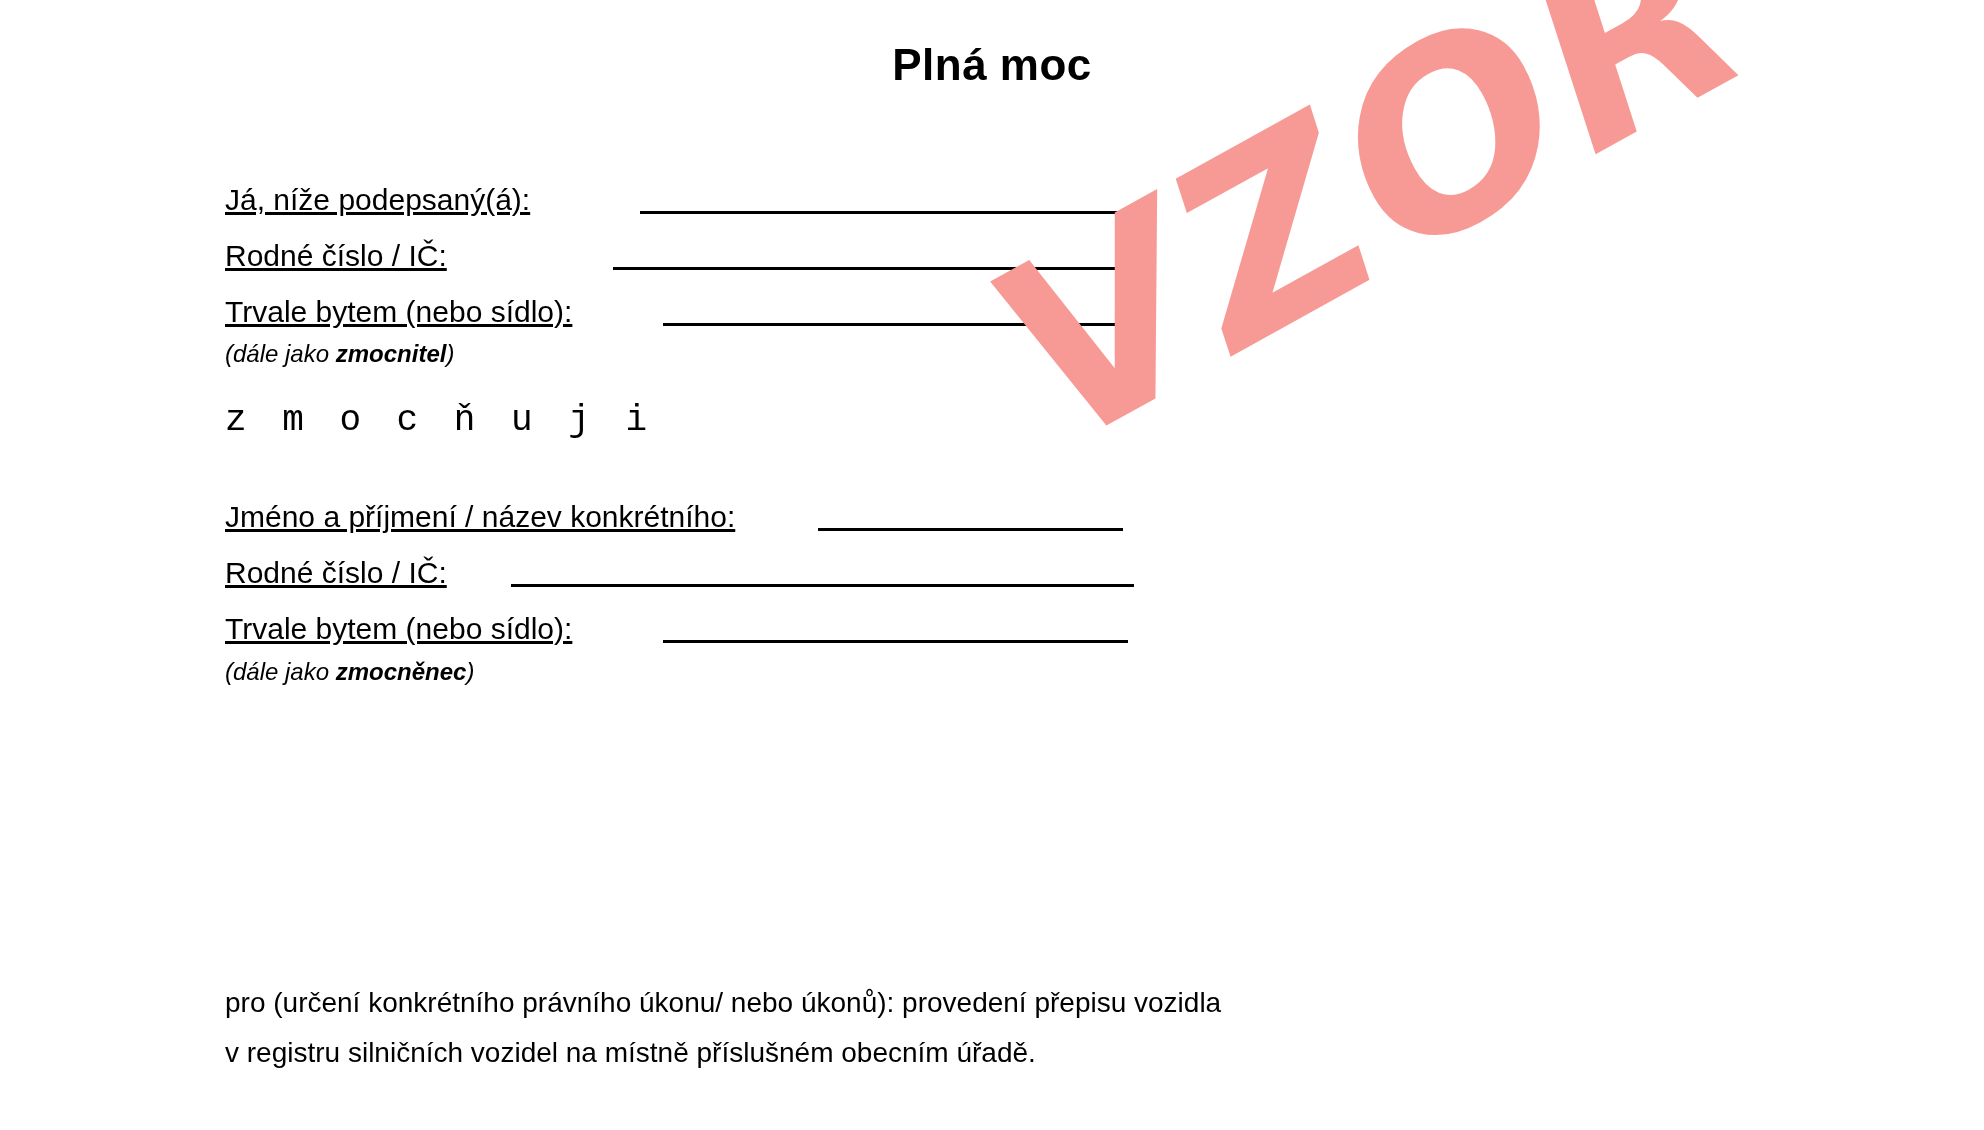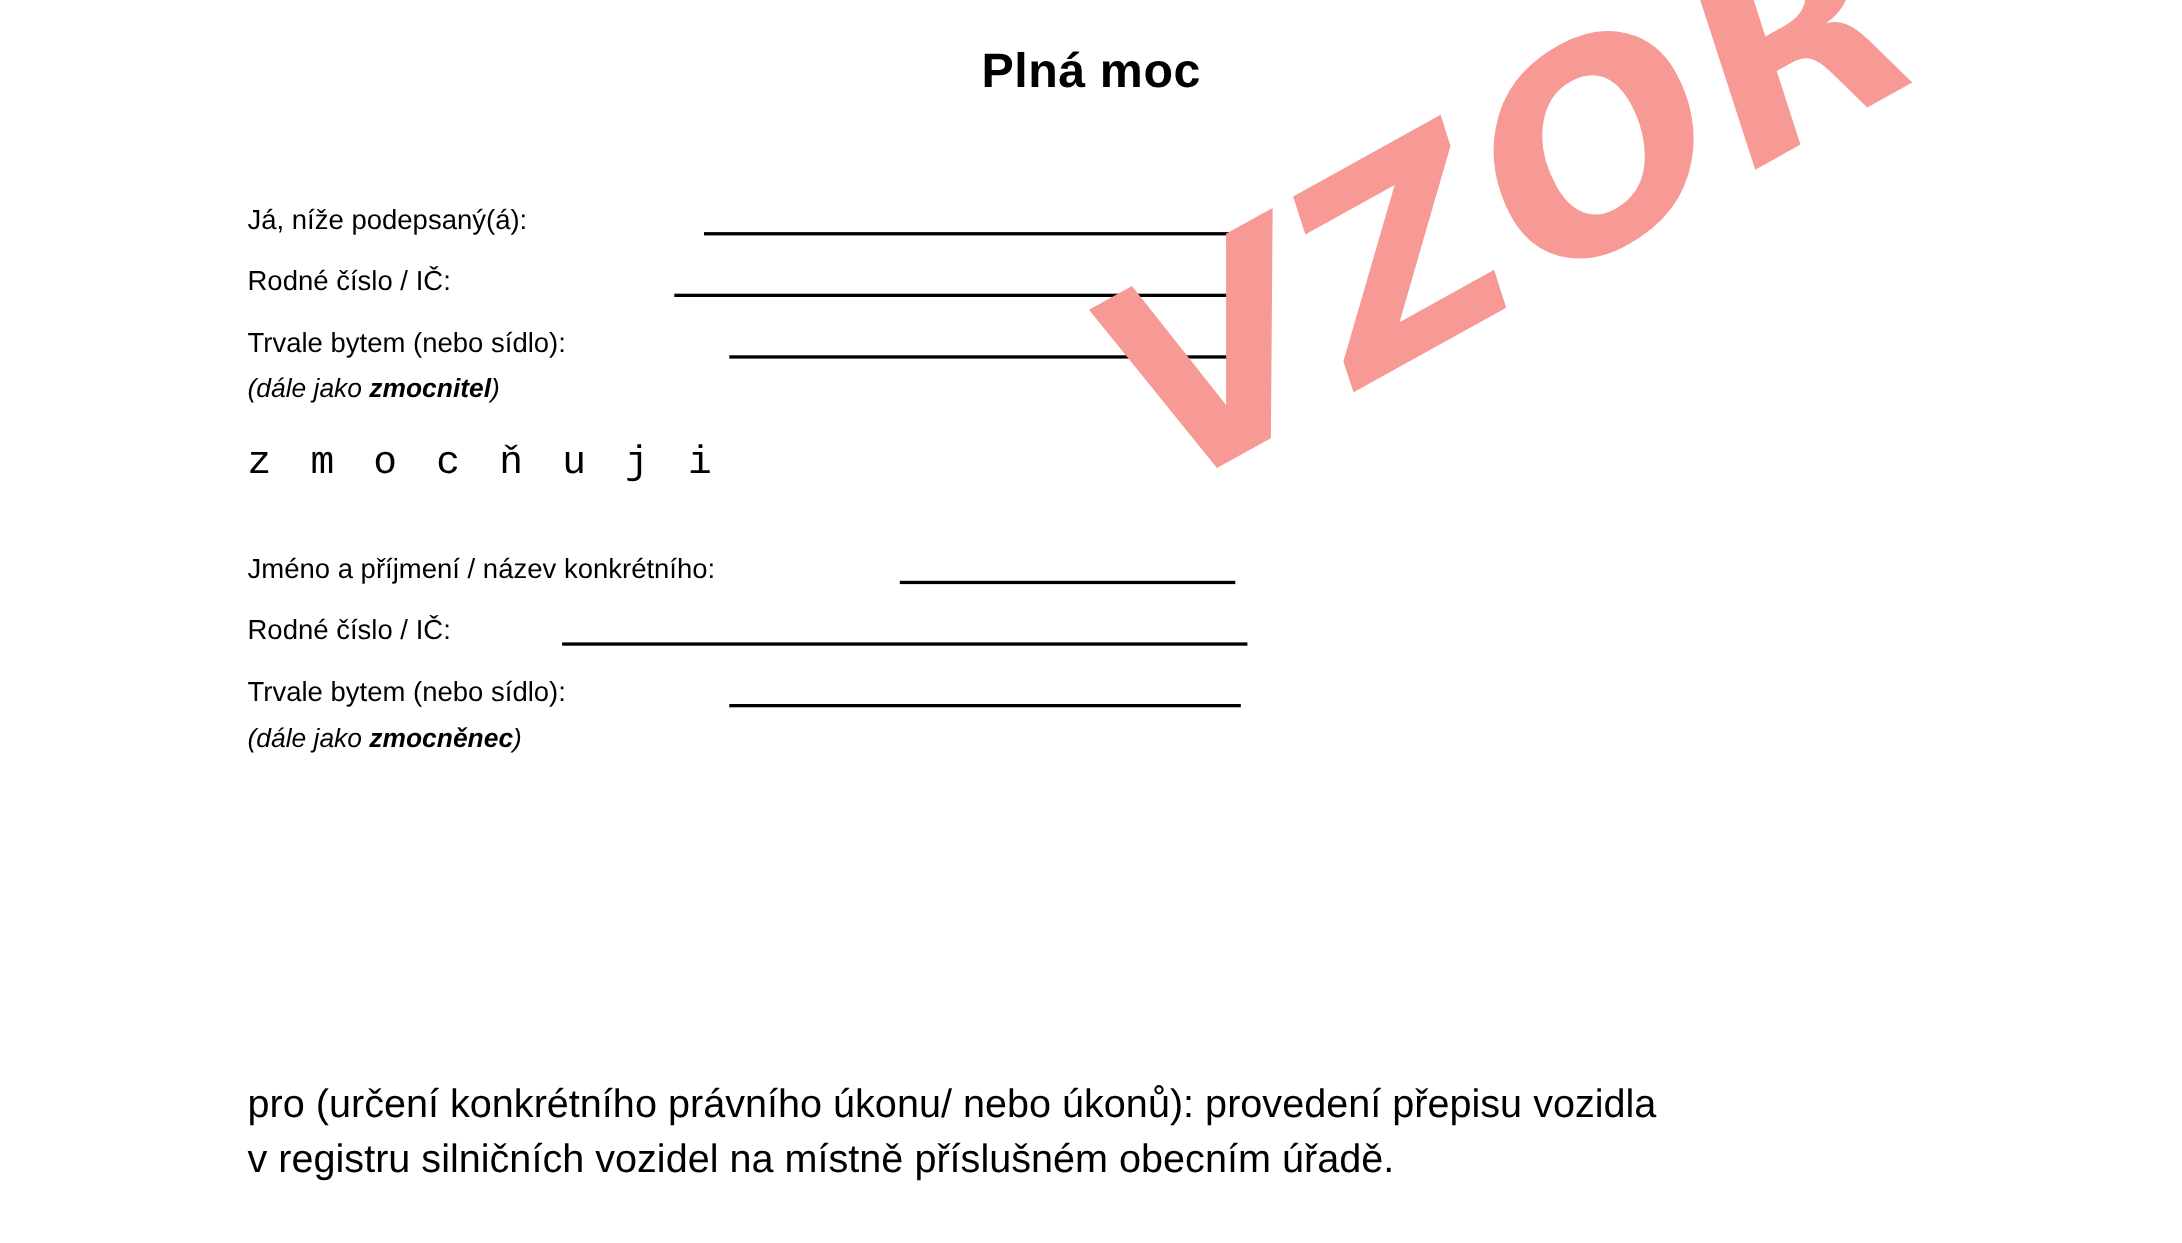--- a/index.html
+++ b/index.html
@@ -38,23 +38,24 @@
   
   .form-row {
     position: absolute;
     left: 225px;
     height: 46px;
     display: flex;
     align-items: baseline;
     white-space: nowrap;
   }
   .row-label {
-    font-size: 25px;
+    font-size: 30px;
     line-height: 44px;
     white-space: nowrap;
+    text-decoration: underline;
   }
   .row-rule {
     position: absolute;
     border-bottom: 3px solid #000000;
     height: 0;
   }
 
   
   .note {
     position: absolute;
@@ -75,21 +76,21 @@
     letter-spacing: 7px;
     white-space: nowrap;
     font-family: Liberation Mono, monospace;
   }
 
   
   .purpose {
     position: absolute;
     left: 225px;
     top: 978px;
-    font-size: 36px;
+    font-size: 28px;
     line-height: 50px;
     white-space: nowrap;
   }
   .purpose div { white-space: nowrap; }
 
   
   .watermark {
     position: absolute;
     left: 1020px;
     top: 130px;

